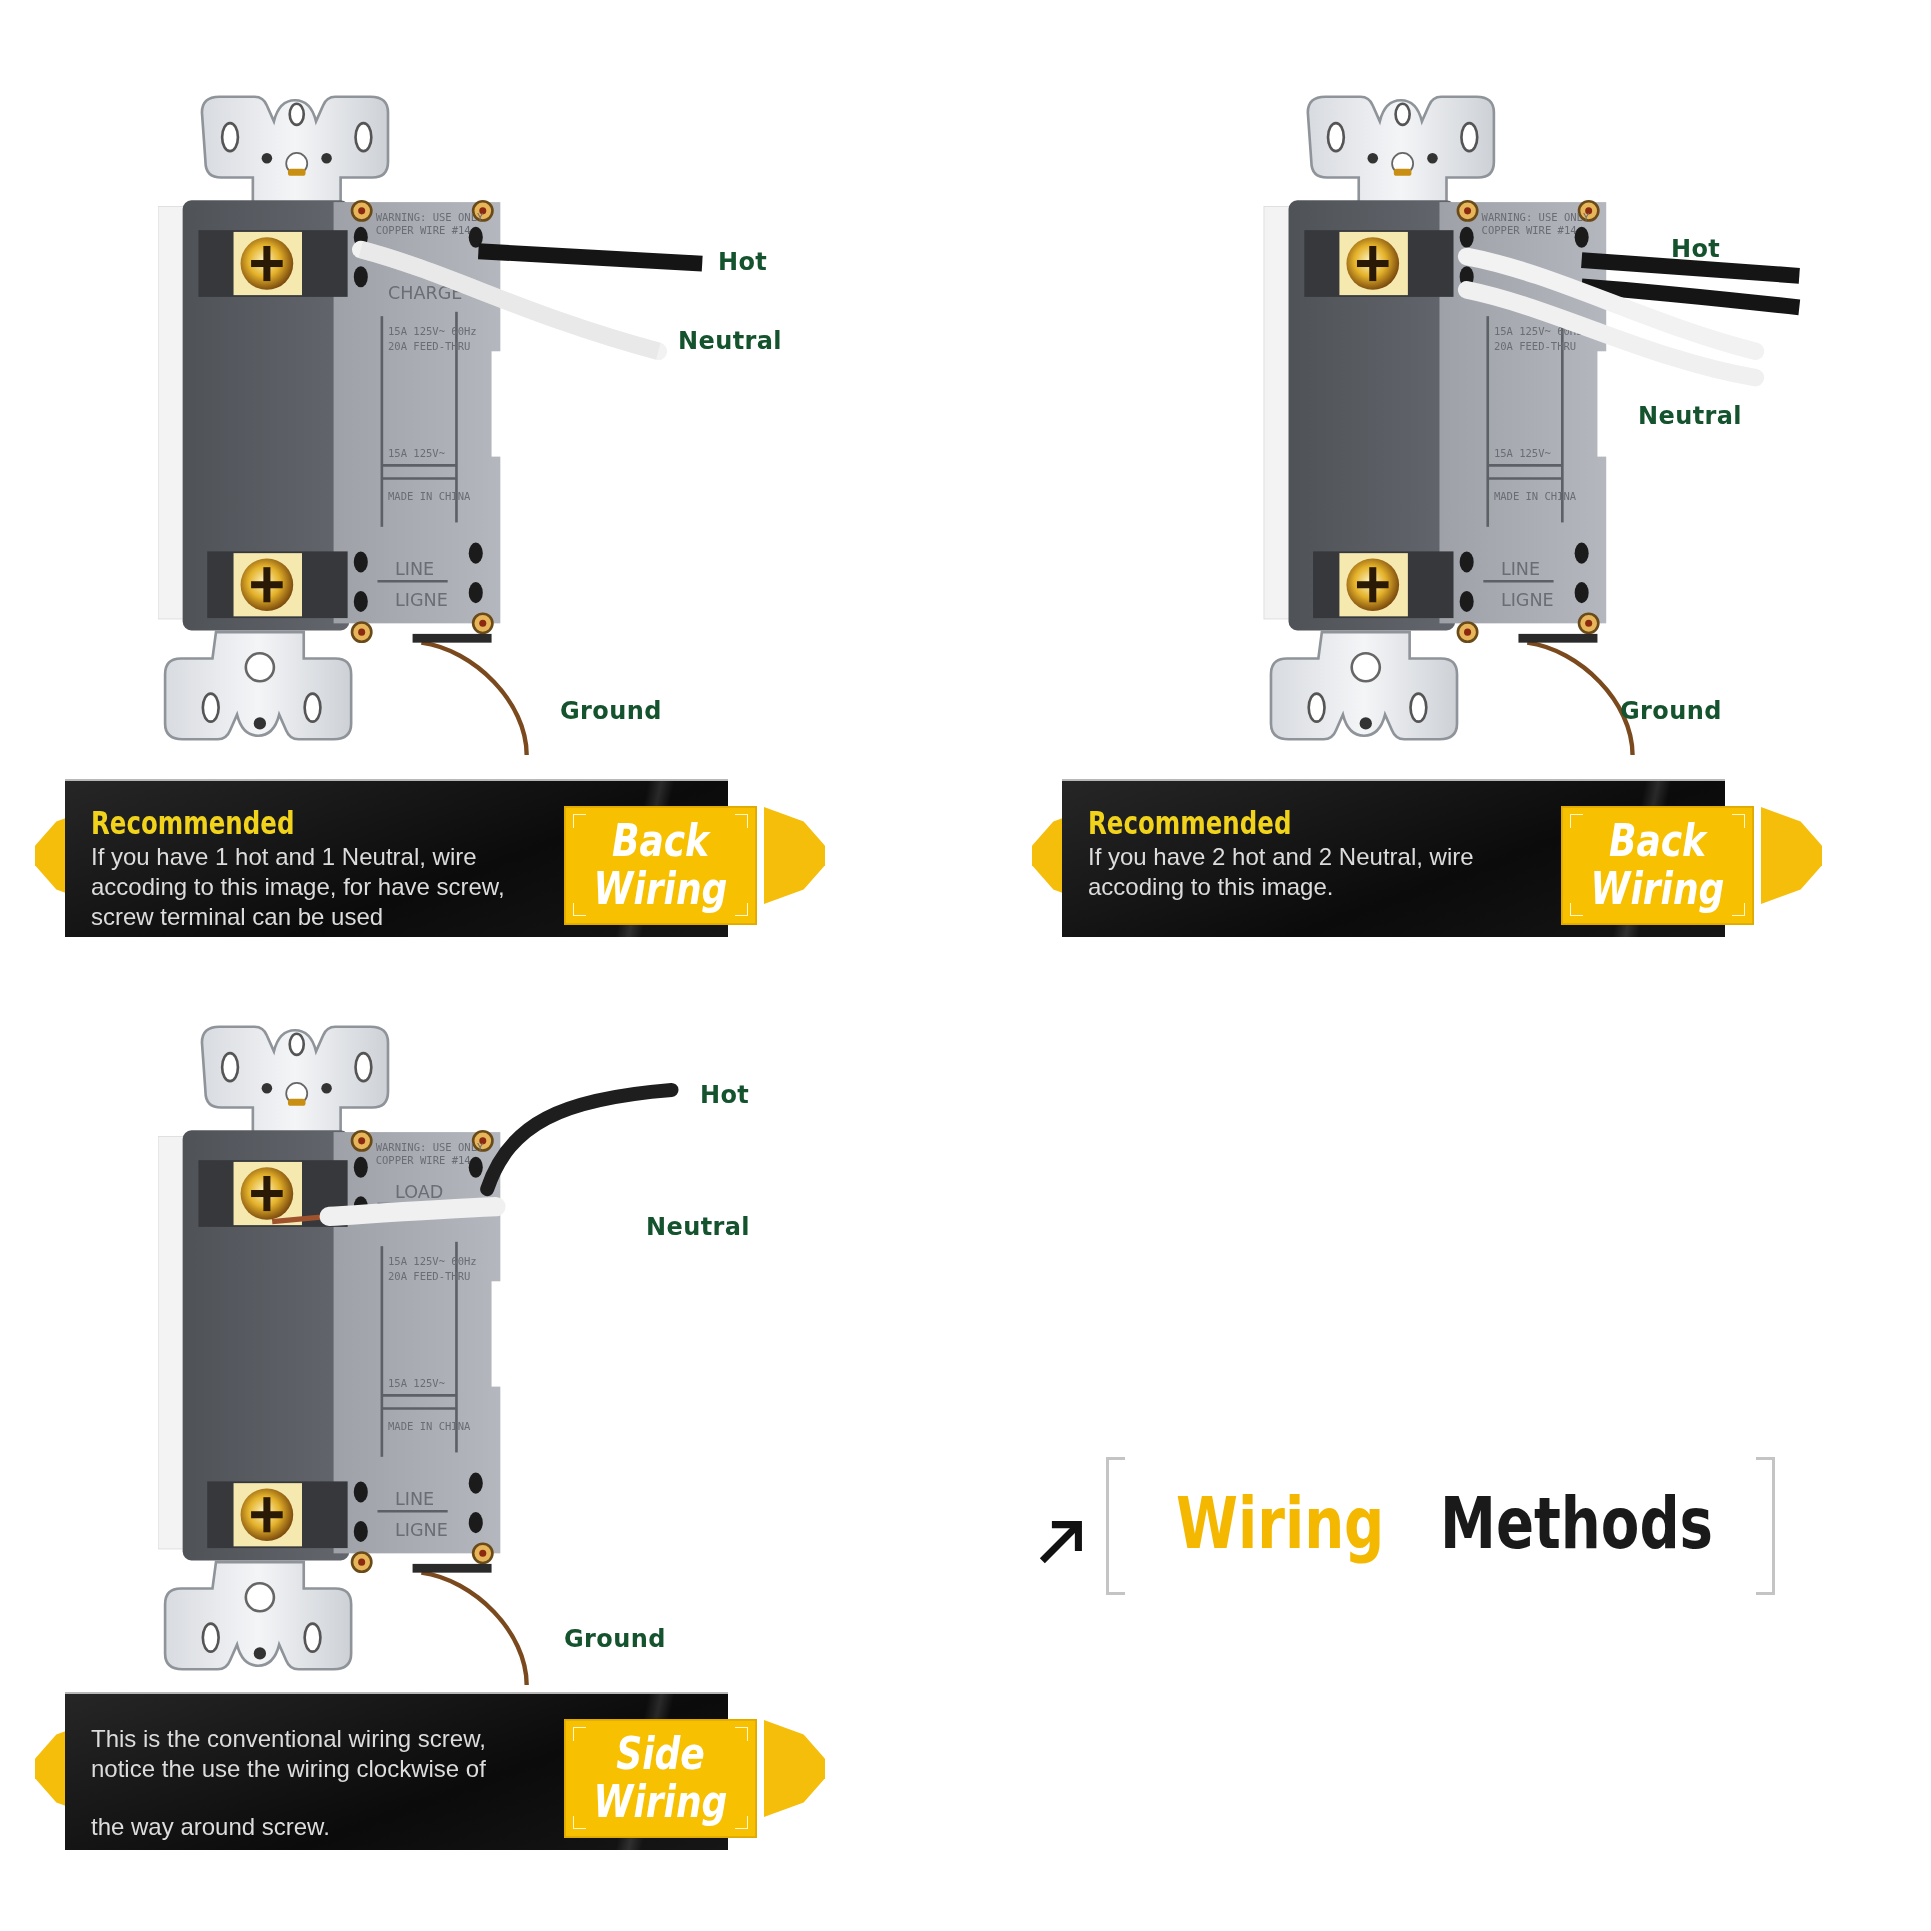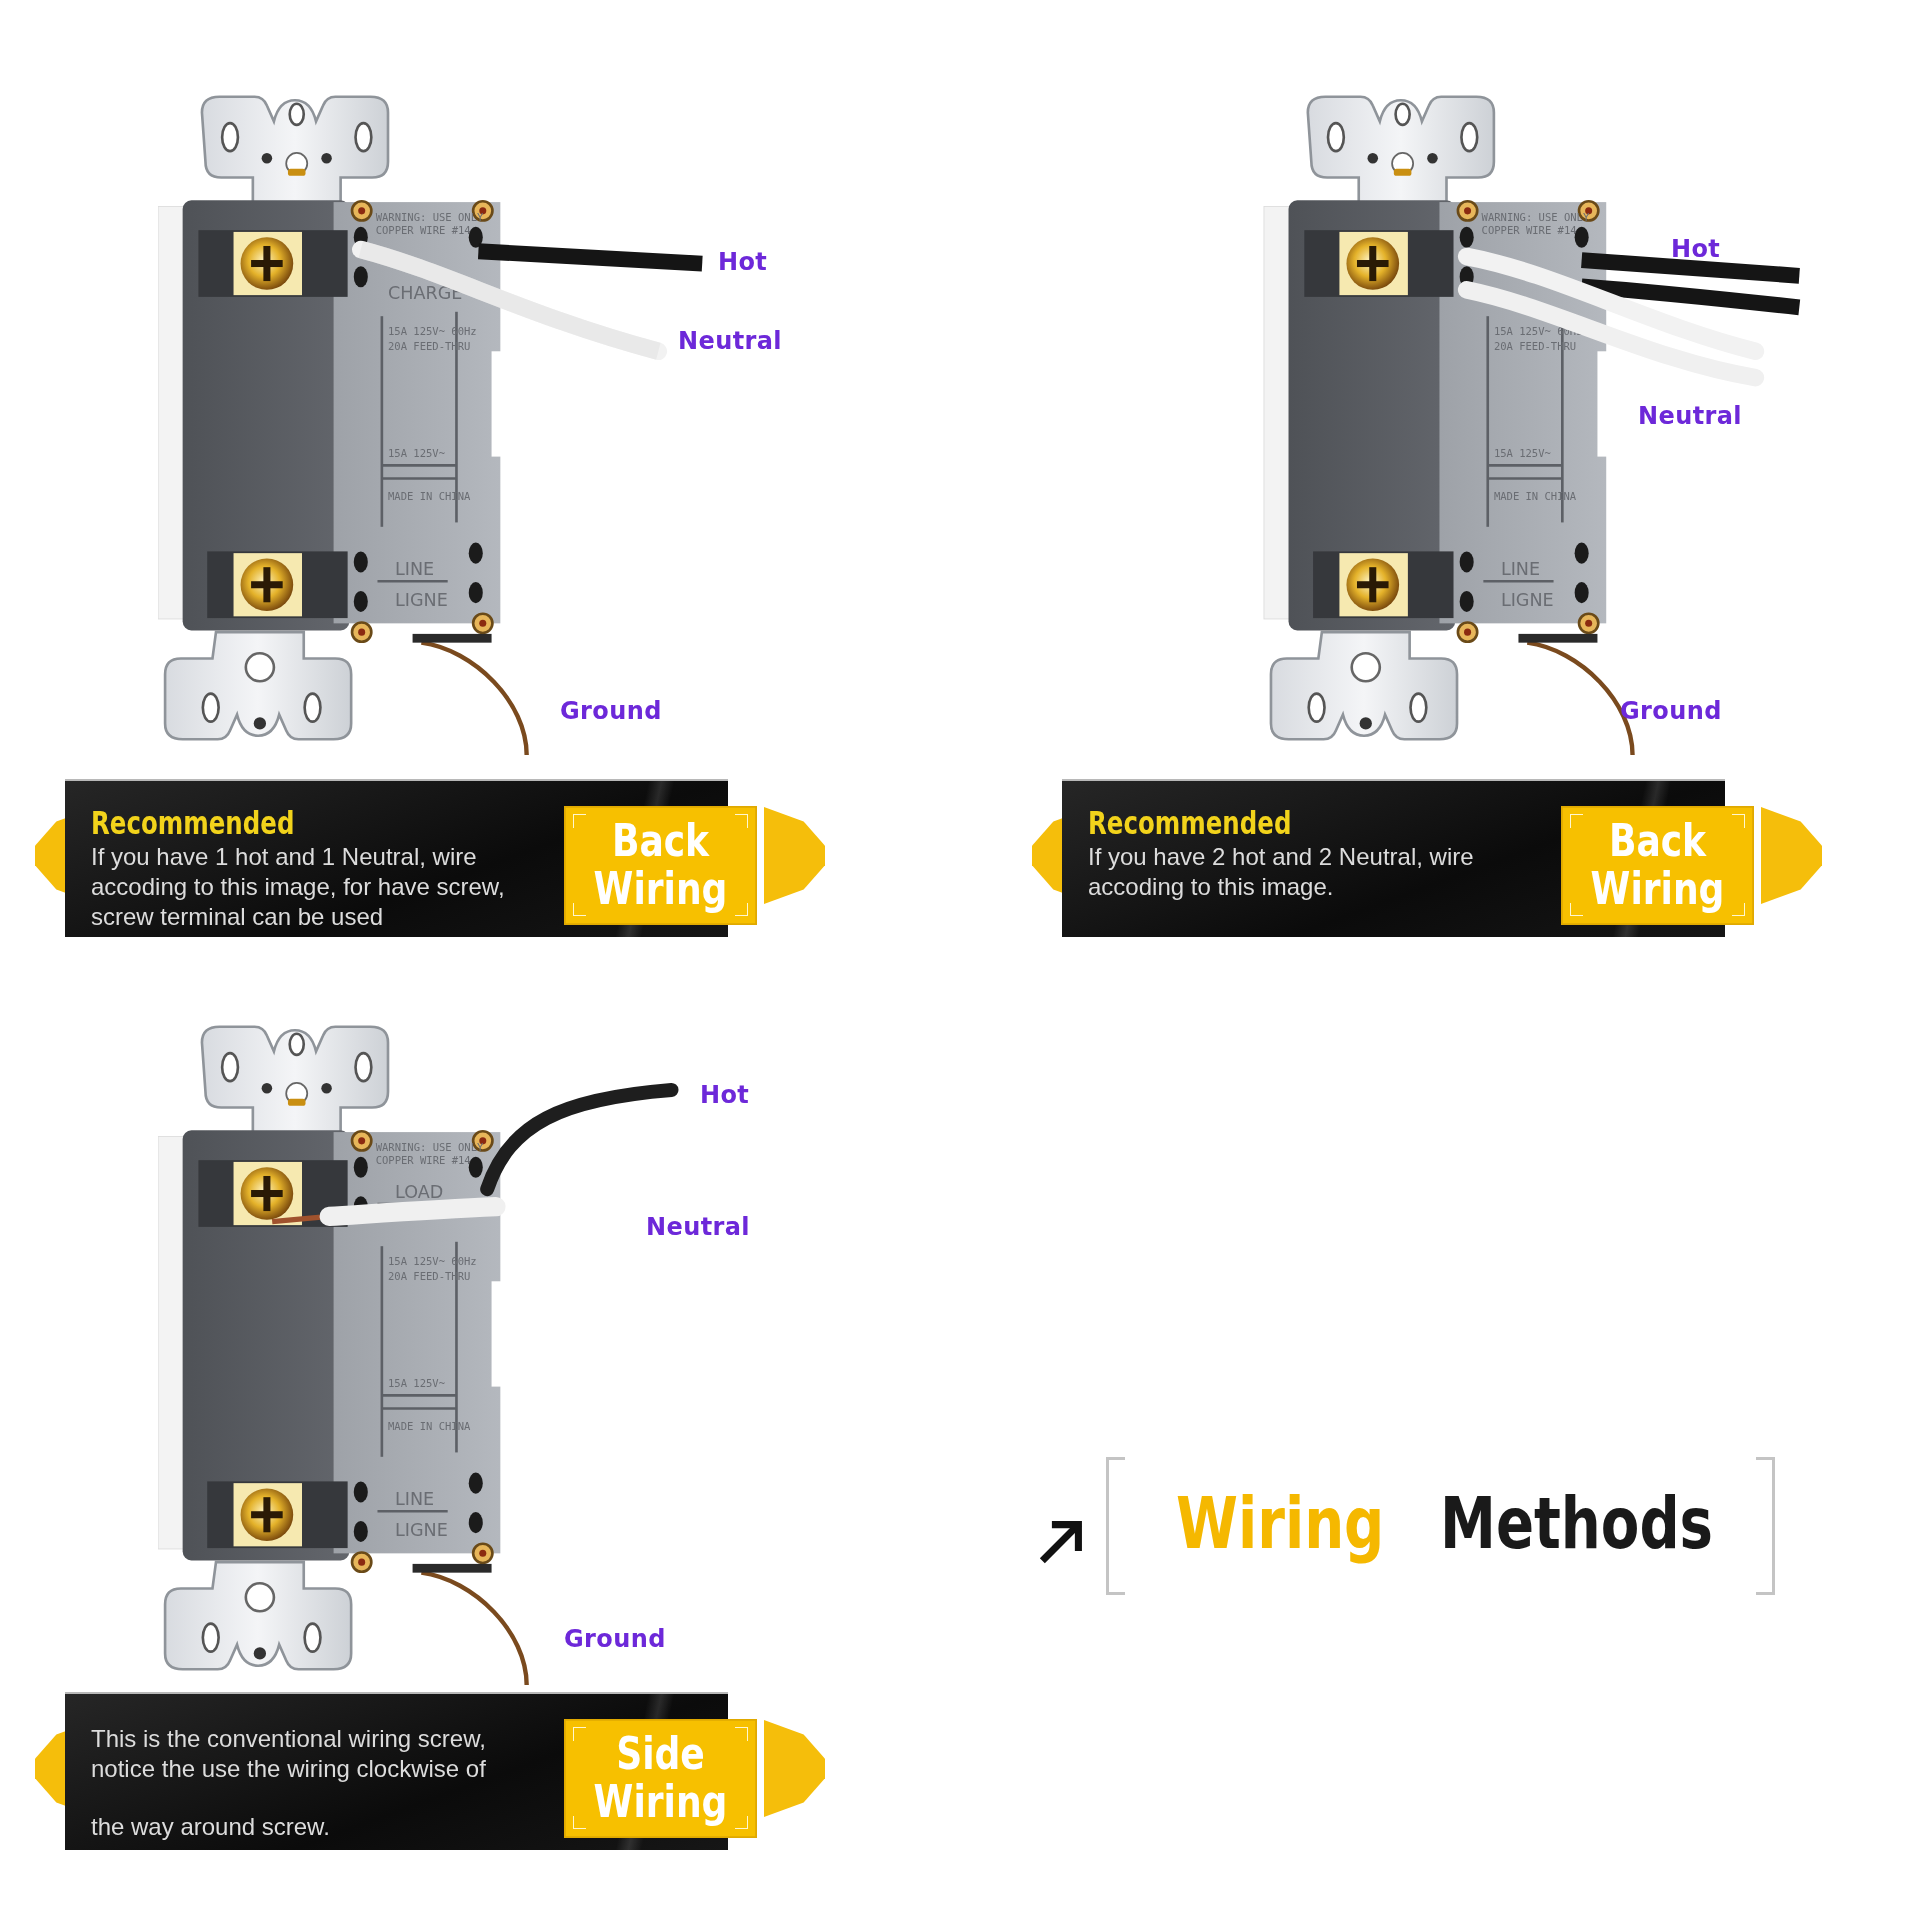--- a/index.html
+++ b/index.html
@@ -1,28 +1,28 @@
 <!DOCTYPE html>
 <html style="font-size:14px"><head>
 <meta charset="utf-8">
 <style>
   html, body { margin:0; padding:0; background:#ffffff; }
   body { width:1931px; height:1931px; position:relative; overflow:hidden; font-family:"Liberation Sans", sans-serif; }
   .panel { position:absolute; }
   .device { position:absolute; left:0; top:0; width:790px; height:667px; }
-  .wire-label { position:absolute; font-family:"DejaVu Sans", sans-serif; font-weight:bold; font-size:24px; color:#6d28d9; letter-spacing:0.4px; }
+  .wire-label { position:absolute; font-family:"DejaVu Sans", sans-serif; font-weight:bold; font-size:24px; color:#14532d; letter-spacing:0.4px; }
   .banner { position:absolute; width:790px; height:176px; }
   .banner .tab { position:absolute; top:35px; width:61px; height:97px; background:#f5be0b; }
   .banner .tab.left { left:0; clip-path:polygon(100% 0, 100% 100%, 35% 85%, 0 60%, 0 40%, 35% 15%); }
   .banner .tab.right { right:0; clip-path:polygon(0 0, 65% 15%, 100% 40%, 100% 60%, 65% 85%, 0 100%); }
   .banner .body { position:absolute; left:30px; top:7px; width:663px; height:156px; background:linear-gradient(160deg,#262626 0%,#0b0b0b 60%,#161616 100%); border-top:2.6px solid #b8b8b8; }
   .banner .gloss { position:absolute; right:70px; top:0; width:26px; height:156px; background:linear-gradient(90deg,rgba(255,255,255,0),rgba(255,255,255,0.12),rgba(255,255,255,0)); transform:skewX(-12deg); }
   .banner .title { position:absolute; left:26px; top:23px; color:#f2d31b; font-weight:bold; font-size:32px; font-family:"DejaVu Sans Condensed","DejaVu Sans",sans-serif; transform:scaleX(0.85); transform-origin:left; }
   .banner .desc { position:absolute; left:26px; width:474px; color:#dcdcdc; font-size:24px; line-height:30px; }
-  .banner .badge { position:absolute; left:499px; top:24.6px; width:193px; height:119px; background:#f7c000; box-shadow:0 0 0 1.8px #e0a900 inset; }
+  .banner .badge { position:absolute; left:499px; top:24.6px; width:193px; height:119px; background:#f7c000; box-shadow:0 0 0 1.8px #e0a900 inset;font-style:italic; }
   .badge .corner { position:absolute; width:12.3px; height:12.3px; border-color:#fff7d0; border-style:solid; border-width:0; }
   .badge .c-tl { left:8.8px; top:8.8px; border-top-width:1.8px; border-left-width:1.8px; }
   .badge .c-tr { right:8.8px; top:8.8px; border-top-width:1.8px; border-right-width:1.8px; }
   .badge .c-bl { left:8.8px; bottom:8.8px; border-bottom-width:1.8px; border-left-width:1.8px; }
   .badge .c-br { right:8.8px; bottom:8.8px; border-bottom-width:1.8px; border-right-width:1.8px; }
   .badge .line { position:absolute; left:0; width:100%; text-align:center; color:#ffffff; font-weight:bold; font-size:44px; font-family:"DejaVu Sans","Liberation Sans",sans-serif; transform:scaleX(0.82); line-height:46px; }
   .heading { position:absolute; left:1027px; top:1448px; width:772px; height:149px; }
   .heading .bracket { position:absolute; top:8.8px; width:16px; height:132px; border:3.5px solid #c4c4c4; }
   .heading .bracket.l { left:79px; border-right:none; }
   .heading .bracket.r { left:729px; border-left:none; }

